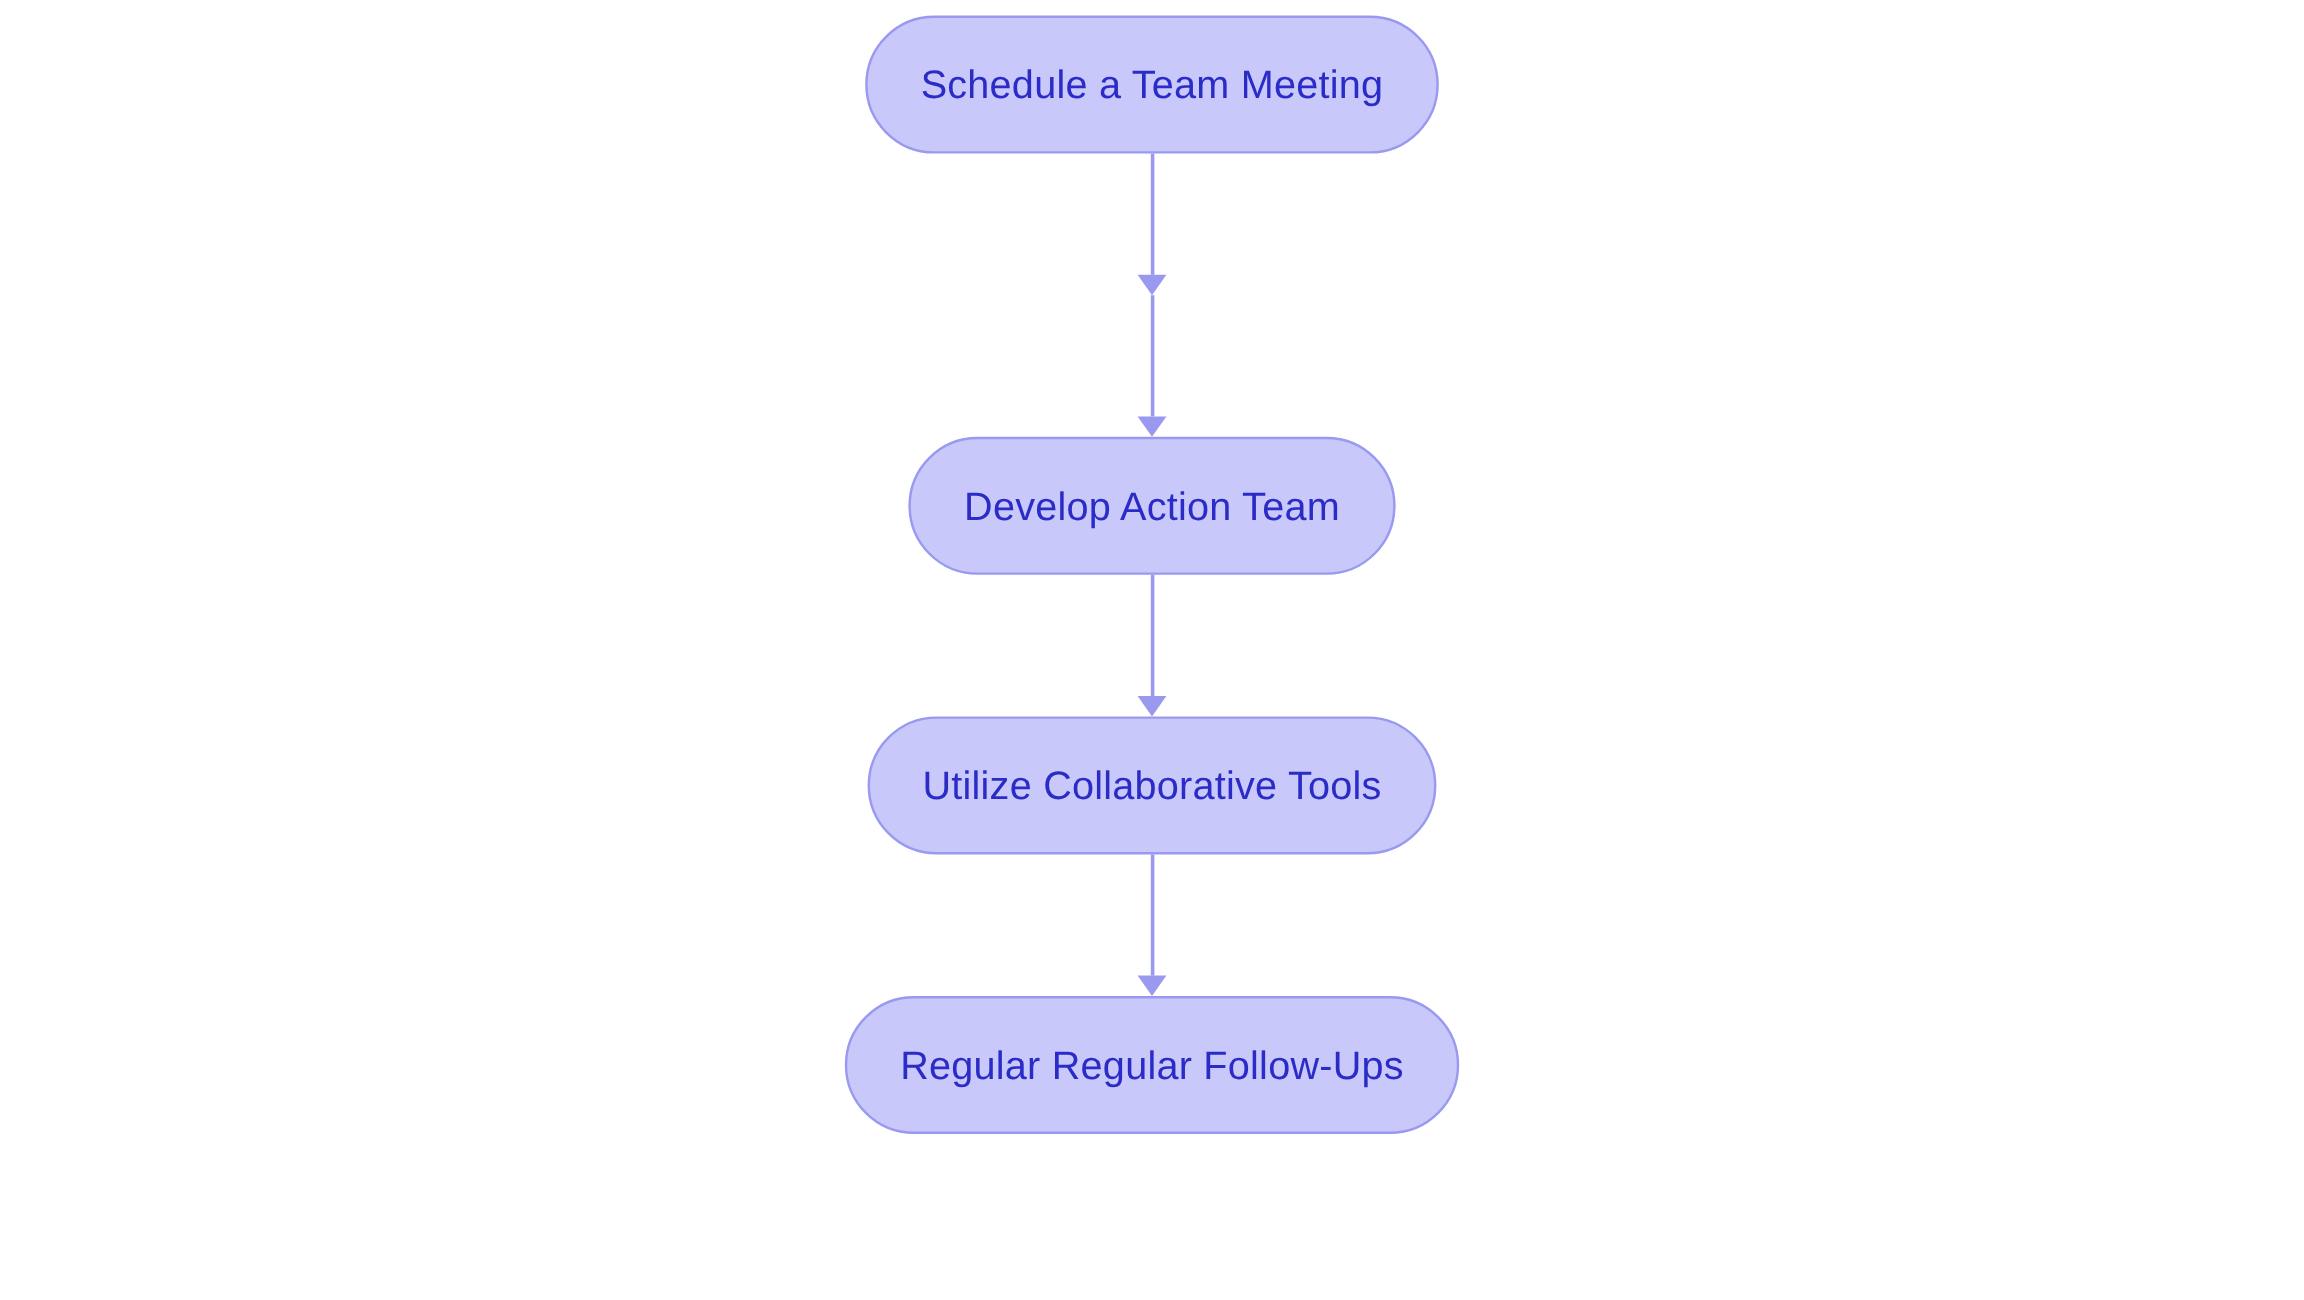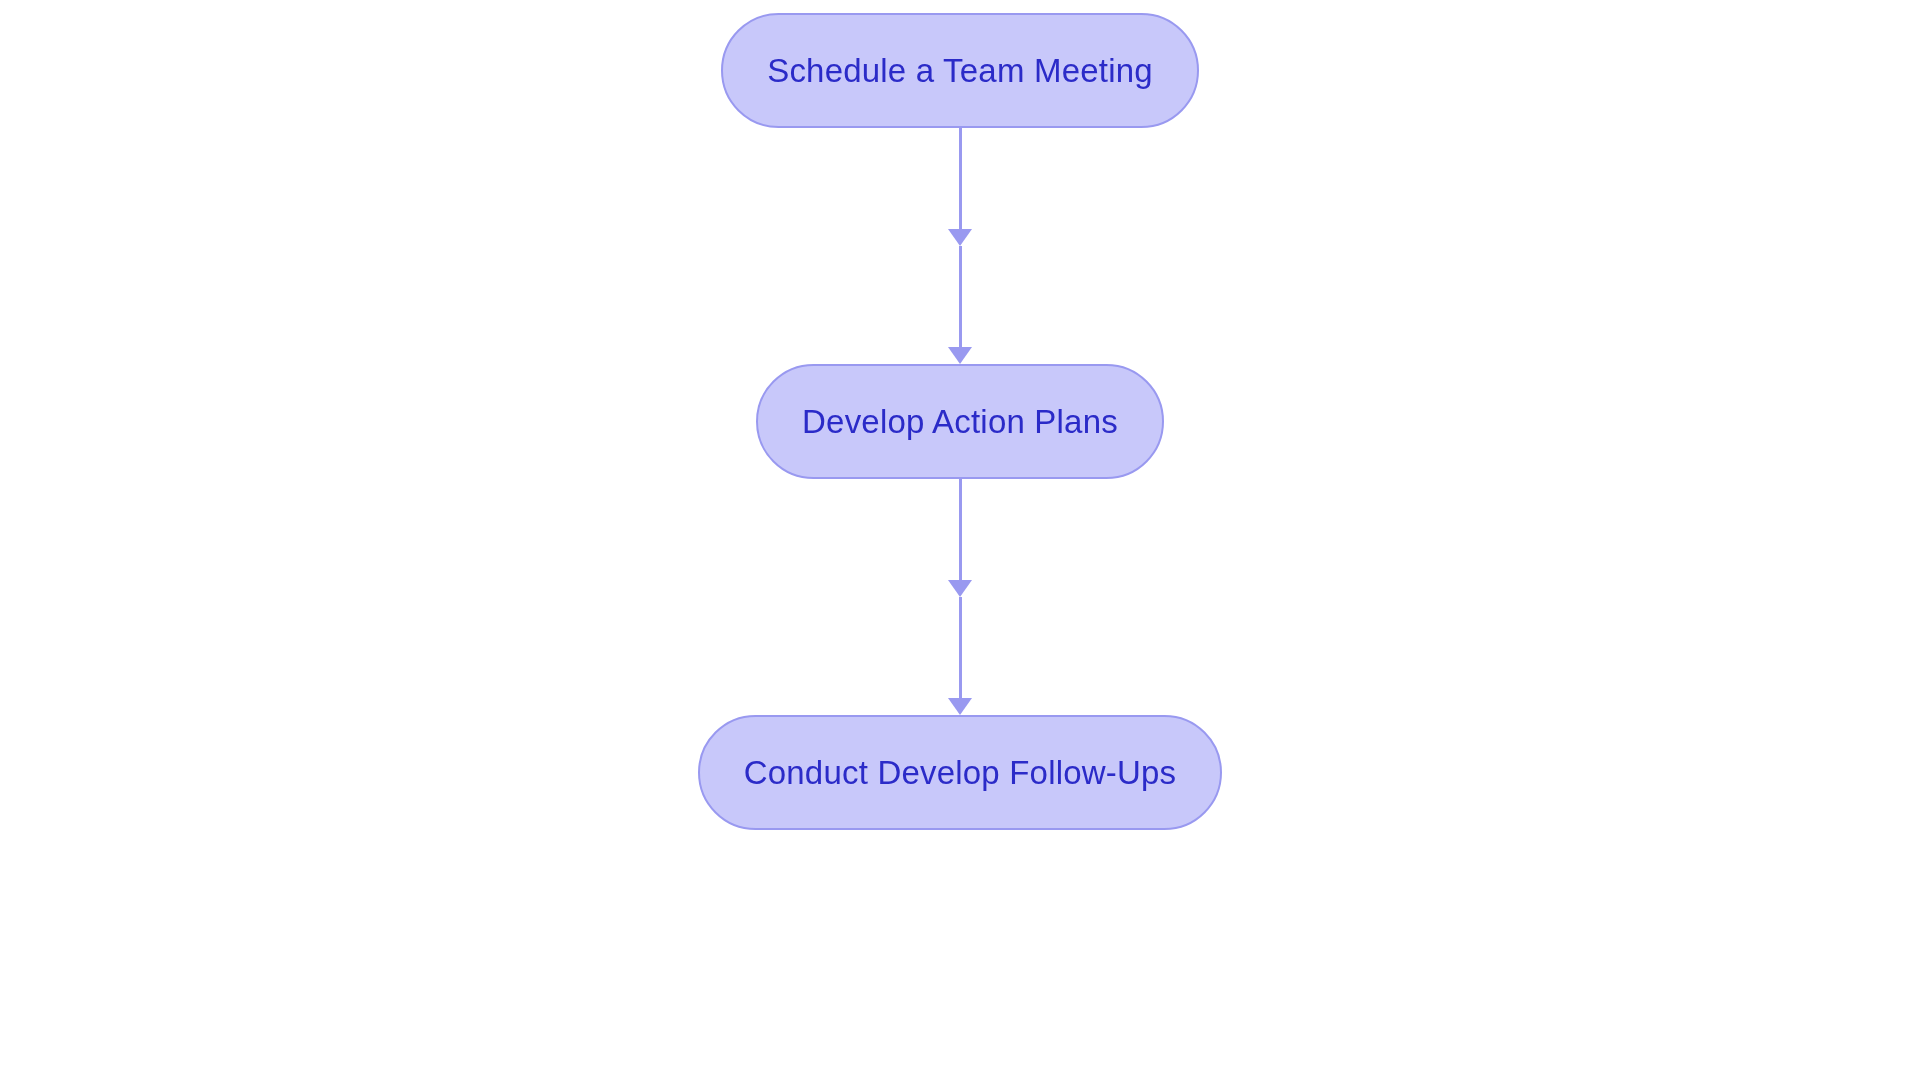--- a/index.html
+++ b/index.html
@@ -101,32 +101,35 @@
       <div class="flow-connector-arrow"></div>
     </div>
 
 
     <div class="flow-connector c2">
       <div class="flow-connector-line"></div>
       <div class="flow-connector-arrow"></div>
     </div>
 
     <div class="flow-node n3">
-      <span class="flow-node-label">Develop Action Plans</span>
+      <span class="flow-node-label">Develop Action Team</span>
     </div>
 
     <div class="flow-connector c3">
       <div class="flow-connector-line"></div>
       <div class="flow-connector-arrow"></div>
     </div>
 
+    <div class="flow-node n4">
+      <span class="flow-node-label">Utilize Collaborative Tools</span>
+    </div>
 
     <div class="flow-connector c4">
       <div class="flow-connector-line"></div>
       <div class="flow-connector-arrow"></div>
     </div>
 
     <div class="flow-node n5">
-      <span class="flow-node-label">Conduct Develop Follow-Ups</span>
+      <span class="flow-node-label">Regular Regular Follow-Ups</span>
     </div>
 
   </div>
 </div>
 
 </body></html>

